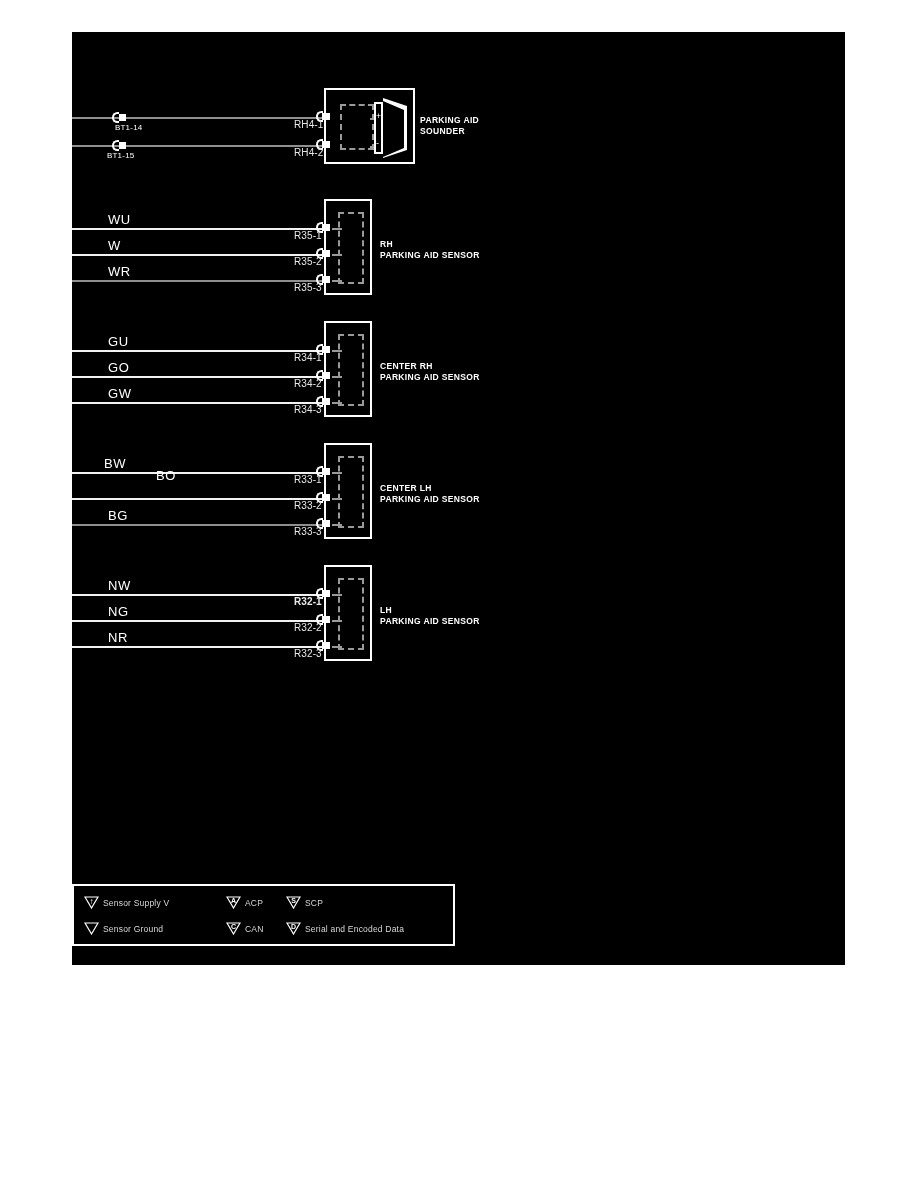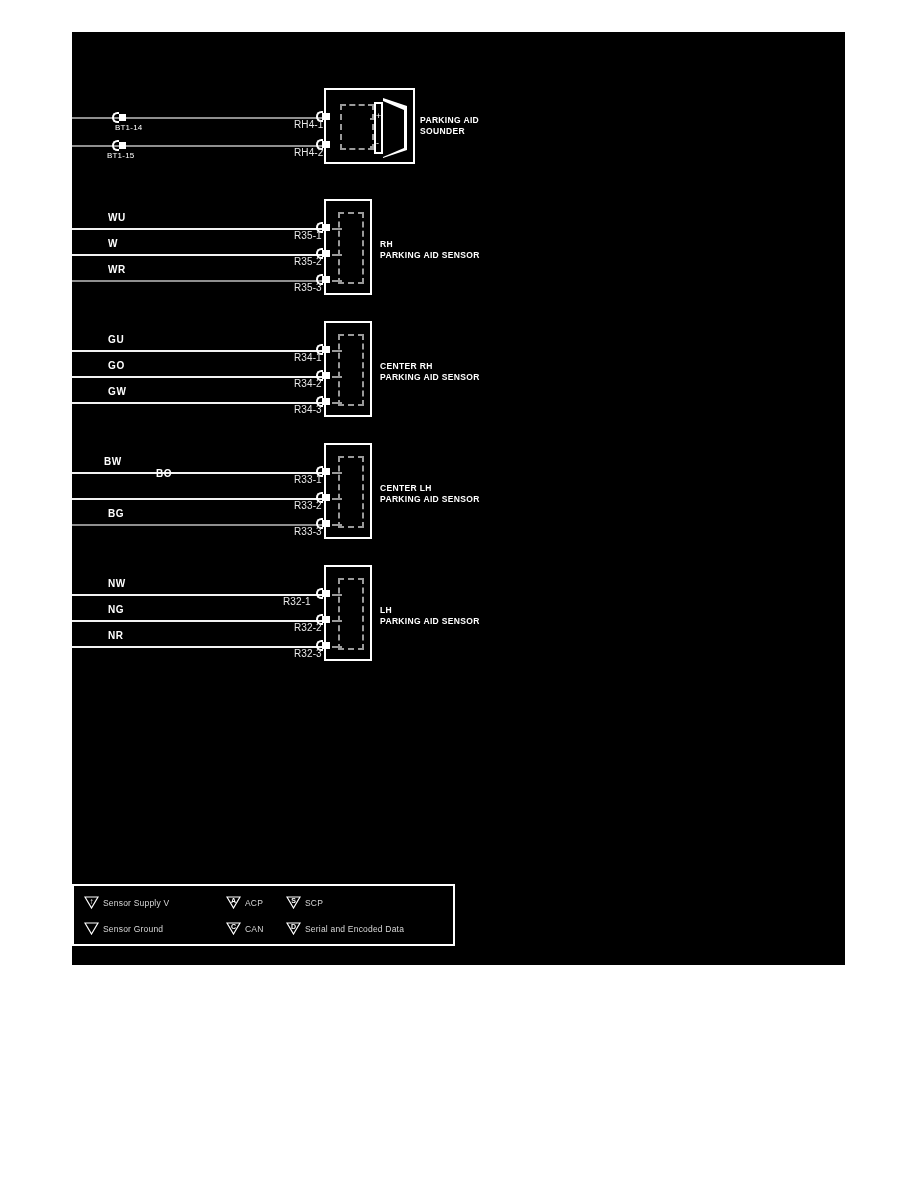--- a/index.html
+++ b/index.html
@@ -33,24 +33,23 @@
     background: #f2f2f2;
   }
   .wire.dim {
     background: #8f8f8f;
   }
 
   
   .wire-label {
     position: absolute;
     color: #ffffff;
-    font-size: 10px;
+    font-size: 13px;
     letter-spacing: 0.6px;
     white-space: nowrap;
-    font-weight: bold;
   }
 
   
   .inline-conn {
     position: absolute;
     width: 16px;
     height: 11px;
   }
   .inline-conn .arc {
     position: absolute;
@@ -409,21 +408,21 @@
     <div class="inner-dash" style="left:12px; top:11px; width:26px; height:72px;"></div>
     <div class="stub" style="left:6px; top:27px; width:10px;"></div>
     <div class="stub" style="left:6px; top:53px; width:10px;"></div>
     <div class="stub" style="left:6px; top:79px; width:10px;"></div>
   </div>
 
   <div class="pin" style="left:244px; top:556px;">
     <div class="arc"></div>
     <div class="blk"></div>
   </div>
-  <div class="pin-name" style="left:211px; top:564px;">R32-1</div>
+  <div class="pin-name" style="left:222px; top:564px;font-weight:bold;">R32-1</div>
 
   <div class="pin" style="left:244px; top:582px;">
     <div class="arc"></div>
     <div class="blk"></div>
   </div>
   <div class="pin-name" style="left:222px; top:590px;">R32-2</div>
 
   <div class="pin" style="left:244px; top:608px;">
     <div class="arc"></div>
     <div class="blk"></div>

